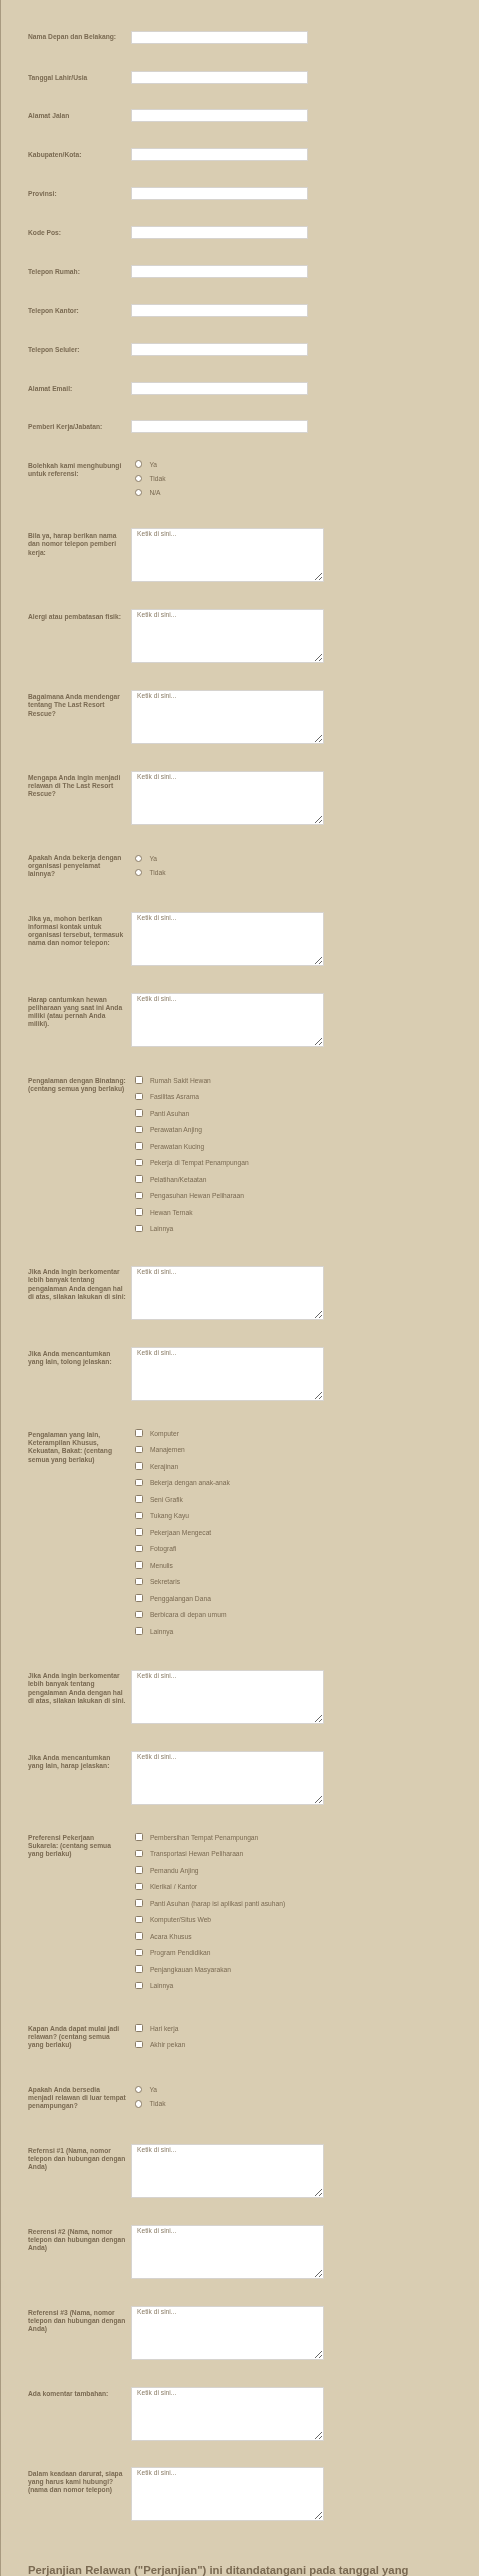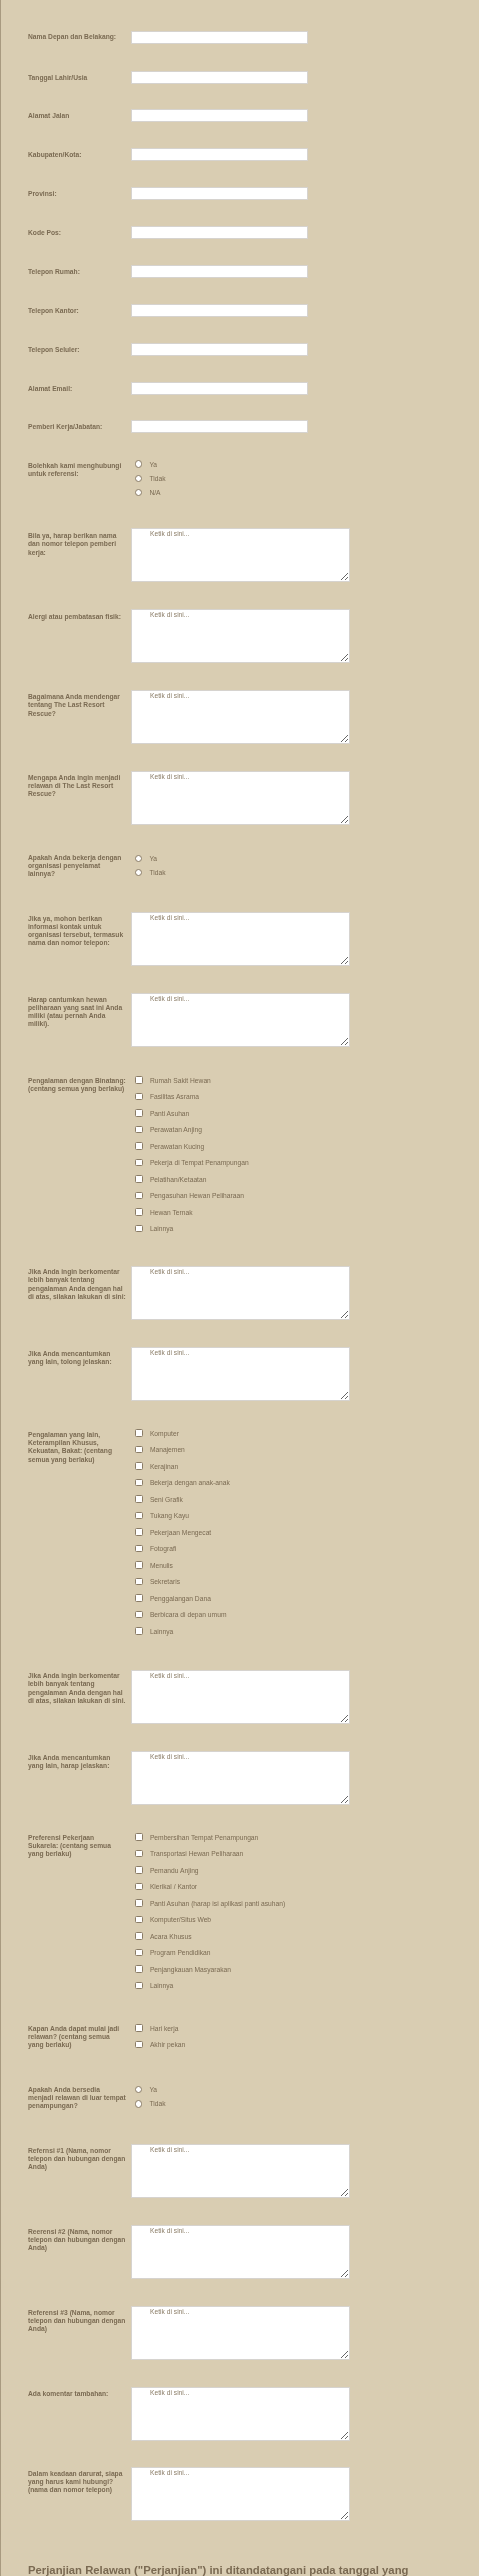--- a/index.html
+++ b/index.html
@@ -24,21 +24,21 @@
   }
   .row.simple .label { top: 3.1px; }
   .text-input {
     position: absolute; left: 103px; top: 0;
     width: 171px; height: 11.3px; padding: 0 2.1px;
     background: #fff; border: 1px solid #d6d3cf; outline: none;
     font-family: "Liberation Sans", sans-serif; font-size: 6.7px; color: #7a6a52;
   }
   .textarea {
     position: absolute; left: 103px; top: 0;
-    width: 181px; height: 50px; padding: 1px 18px;
+    width: 181px; height: 50px; padding: 1px 5px;
     background: #fff; border: 1px solid #d6d3cf; outline: none; resize: both;
     font-family: "Liberation Sans", sans-serif; font-size: 6.7px; color: #7a6a52;
   }
   .textarea::placeholder { color: #8a7c66; }
   .options { position: absolute; left: 107px; top: 0; }
   .option { display: flex; align-items: center; height: 16.5px; font-size: 6.7px; color: #7a6a52; }
   .radio {
     width: 7.2px; height: 7.2px; border-radius: 50%;
     border: 0.8px solid #8a7c66; background: #fff; margin-right: 7.2px;
     box-sizing: border-box; flex: 0 0 auto;

